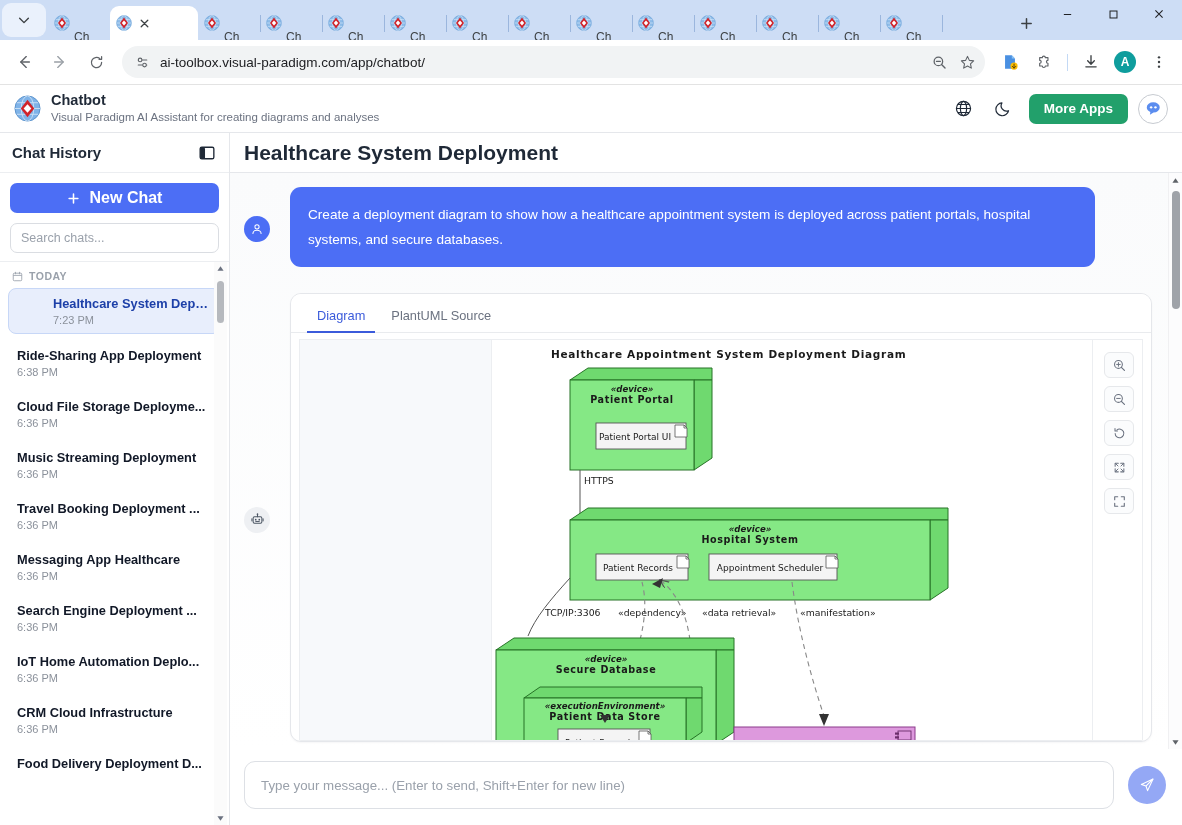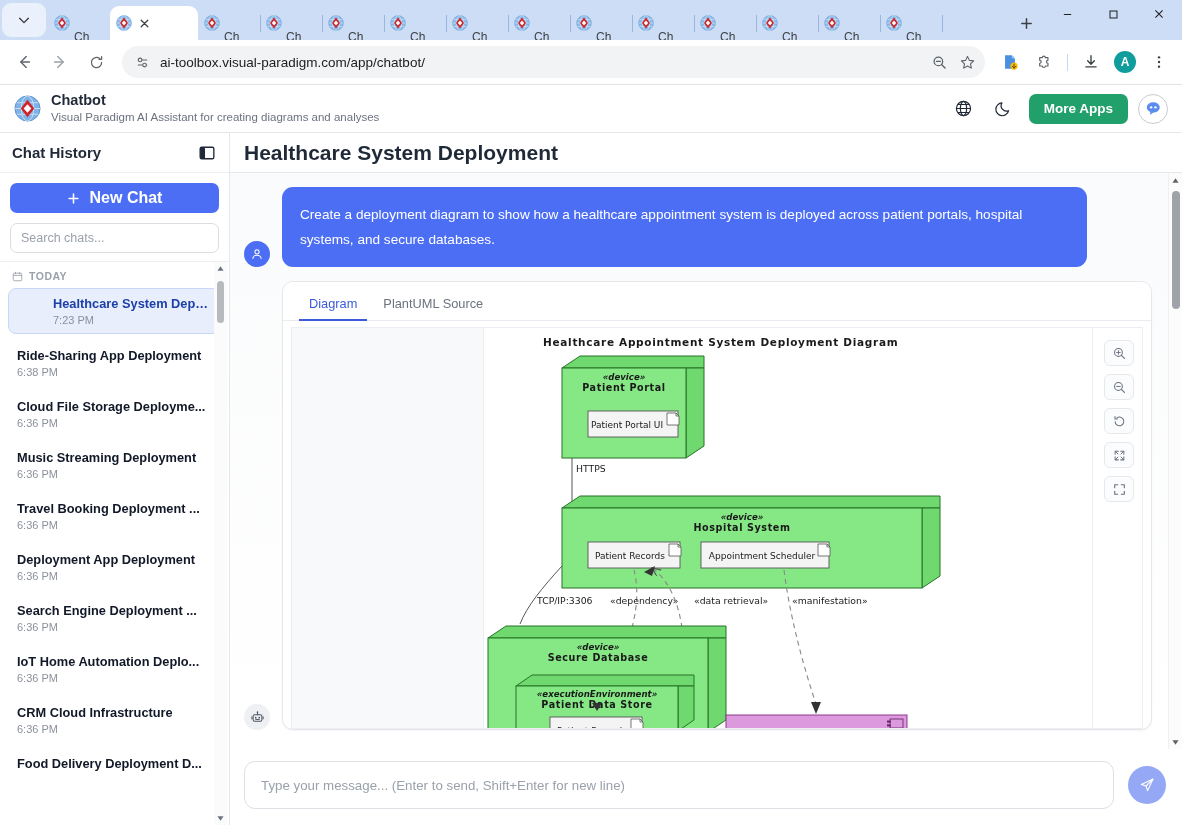--- a/index.html
+++ b/index.html
@@ -171,21 +171,21 @@
     height: 40px; display: flex; align-items: center; padding: 0 14px;
     border-bottom: 1px solid #e5e7eb; flex: 0 0 auto;
   }
   .main-head-title { font-size: 21px; font-weight: 600; color: #1f2937; }
   .chat-scroll-area {
     flex: 1 1 auto; position: relative; overflow: hidden;
     background: linear-gradient(180deg,#fafbfc 0%, #ffffff 100%);
   }
   .chat-inner { padding: 14px 30px 0 14px; height: 100%; overflow: hidden; }
 
-  .msg-row { display: flex; gap: 12px; align-items: flex-end; margin-bottom: 14px; }
+  .msg-row { display: flex; gap: 20px; align-items: center; margin-bottom: 26px; }
   .msg-avatar {
     width: 26px; height: 26px; border-radius: 50%; background: #4c6ef5;
     display: flex; align-items: center; justify-content: center; flex: 0 0 auto; margin-top: 4px;
   }
   .msg-bubble-user {
     background: #4c6ef5; color: #fff; border-radius: 11px;
     padding: 15px 18px; font-size: 13.6px; line-height: 1.85;
     flex: 1 1 auto; max-width: 805px;
   }
   .bot-avatar {
@@ -606,21 +606,21 @@
           </div>
           <div class="chat-item">
             <div class="chat-item-title">Music Streaming Deployment</div>
             <div class="chat-item-time">6:36 PM</div>
           </div>
           <div class="chat-item">
             <div class="chat-item-title">Travel Booking Deployment ...</div>
             <div class="chat-item-time">6:36 PM</div>
           </div>
           <div class="chat-item">
-            <div class="chat-item-title">Deployment App Deployment</div>
+            <div class="chat-item-title">Messaging App Healthcare</div>
             <div class="chat-item-time">6:36 PM</div>
           </div>
           <div class="chat-item">
             <div class="chat-item-title">Search Engine Deployment ...</div>
             <div class="chat-item-time">6:36 PM</div>
           </div>
           <div class="chat-item">
             <div class="chat-item-title">IoT Home Automation Deplo...</div>
             <div class="chat-item-time">6:36 PM</div>
           </div>

